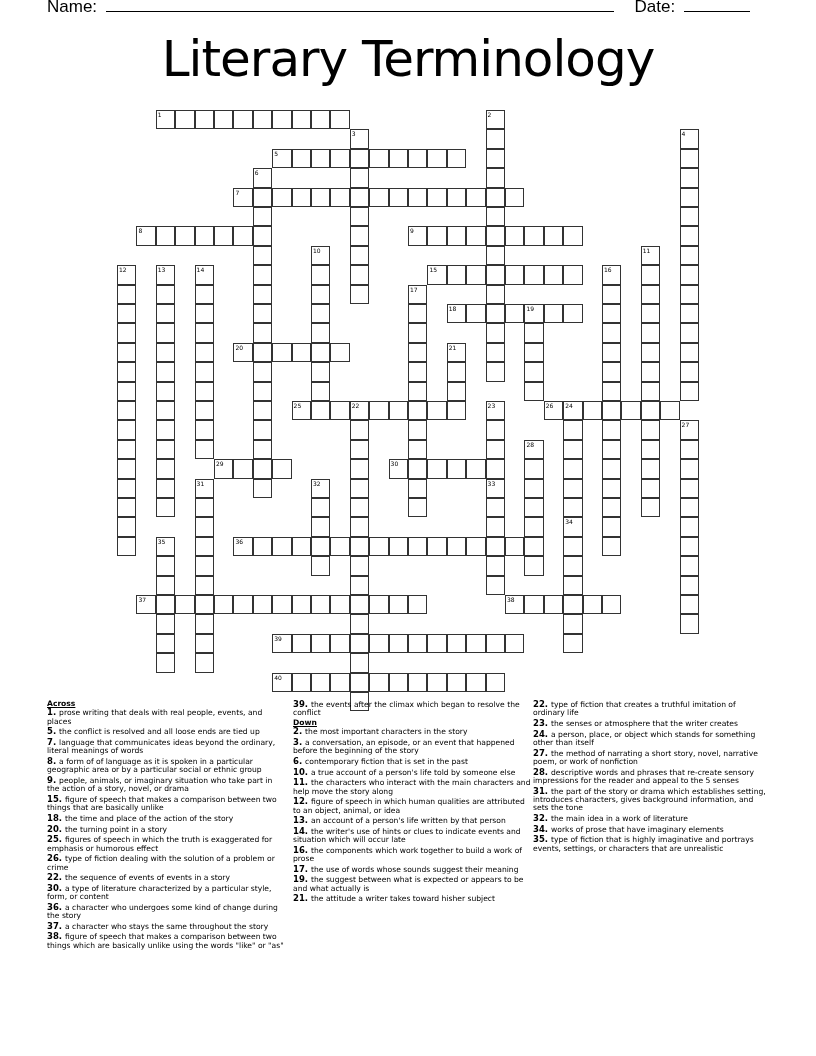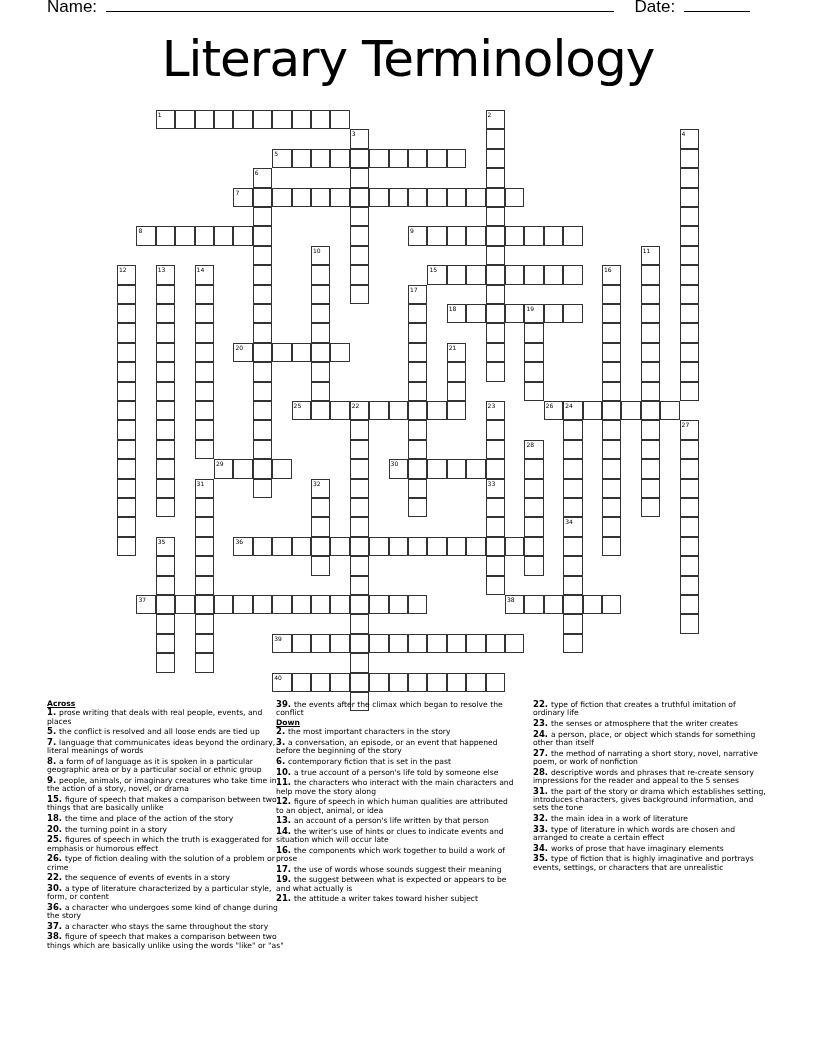--- a/index.html
+++ b/index.html
@@ -468,33 +468,33 @@
     <div class="cell" style="left: 155.8px; top: 633.8px;"></div>
     <div class="cell" style="left: 155.8px; top: 653.2px;"></div>
   </div>
 
 <div class="clues" id="clues-col1" style="left:47px;width:238px;">
     <div class="sec">Across</div>
     <div class="clue"><b>1. </b><span>prose writing that deals with real people, events, and places</span></div>
     <div class="clue"><b>5. </b><span>the conflict is resolved and all loose ends are tied up</span></div>
     <div class="clue"><b>7. </b><span>language that communicates ideas beyond the ordinary, literal meanings of words</span></div>
     <div class="clue"><b>8. </b><span>a form of of language as it is spoken in a particular geographic area or by a particular social or ethnic group</span></div>
-    <div class="clue"><b>9. </b><span>people, animals, or imaginary creatures who take time in the action of a story, novel, or drama</span></div>
+    <div class="clue"><b>9. </b><span>people, animals, or imaginary situation who take part in the action of a story, novel, or drama</span></div>
     <div class="clue"><b>15. </b><span>figure of speech that makes a comparison between two things that are basically unlike</span></div>
     <div class="clue"><b>18. </b><span>the time and place of the action of the story</span></div>
     <div class="clue"><b>20. </b><span>the turning point in a story</span></div>
     <div class="clue"><b>25. </b><span>figures of speech in which the truth is exaggerated for emphasis or humorous effect</span></div>
     <div class="clue"><b>26. </b><span>type of fiction dealing with the solution of a problem or crime</span></div>
     <div class="clue"><b>22. </b><span>the sequence of events of events in a story</span></div>
     <div class="clue"><b>30. </b><span>a type of literature characterized by a particular style, form, or content</span></div>
     <div class="clue"><b>36. </b><span>a character who undergoes some kind of change during the story</span></div>
     <div class="clue"><b>37. </b><span>a character who stays the same throughout the story</span></div>
     <div class="clue"><b>38. </b><span>figure of speech that makes a comparison between two things which are basically unlike using the words "like" or "as"</span></div>
   </div>
-<div class="clues" id="clues-col2" style="left:276px;width:238px;">
+<div class="clues" id="clues-col2" style="left:293px;width:238px;">
     <div class="clue"><b>39. </b><span>the events after the climax which began to resolve the conflict</span></div>
     <div class="sec">Down</div>
     <div class="clue"><b>2. </b><span>the most important characters in the story</span></div>
     <div class="clue"><b>3. </b><span>a conversation, an episode, or an event that happened before the beginning of the story</span></div>
     <div class="clue"><b>6. </b><span>contemporary fiction that is set in the past</span></div>
     <div class="clue"><b>10. </b><span>a true account of a person's life told by someone else</span></div>
     <div class="clue"><b>11. </b><span>the characters who interact with the main characters and help move the story along</span></div>
     <div class="clue"><b>12. </b><span>figure of speech in which human qualities are attributed to an object, animal, or idea</span></div>
     <div class="clue"><b>13. </b><span>an account of a person's life written by that person</span></div>
     <div class="clue"><b>14. </b><span>the writer's use of hints or clues to indicate events and situation which will occur late</span></div>
@@ -504,16 +504,15 @@
     <div class="clue"><b>21. </b><span>the attitude a writer takes toward hisher subject</span></div>
   </div>
 <div class="clues" id="clues-col3" style="left:533px;width:236px;">
     <div class="clue"><b>22. </b><span>type of fiction that creates a truthful imitation of ordinary life</span></div>
     <div class="clue"><b>23. </b><span>the senses or atmosphere that the writer creates</span></div>
     <div class="clue"><b>24. </b><span>a person, place, or object which stands for something other than itself</span></div>
     <div class="clue"><b>27. </b><span>the method of narrating a short story, novel, narrative poem, or work of nonfiction</span></div>
     <div class="clue"><b>28. </b><span>descriptive words and phrases that re-create sensory impressions for the reader and appeal to the 5 senses</span></div>
     <div class="clue"><b>31. </b><span>the part of the story or drama which establishes setting, introduces characters, gives background information, and sets the tone</span></div>
     <div class="clue"><b>32. </b><span>the main idea in a work of literature</span></div>
-    <div class="clue"><b>33. </b><span>type of literature in which words are chosen and arranged to create a certain effect</span></div>
     <div class="clue"><b>34. </b><span>works of prose that have imaginary elements</span></div>
     <div class="clue"><b>35. </b><span>type of fiction that is highly imaginative and portrays events, settings, or characters that are unrealistic</span></div>
   </div>
 
 </body></html>

